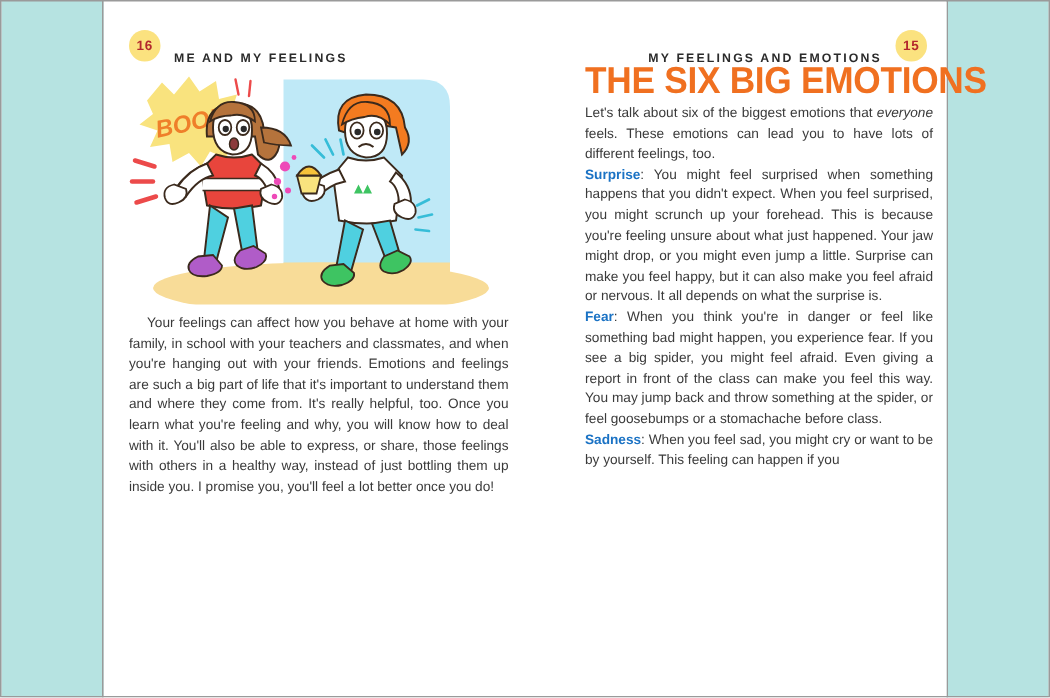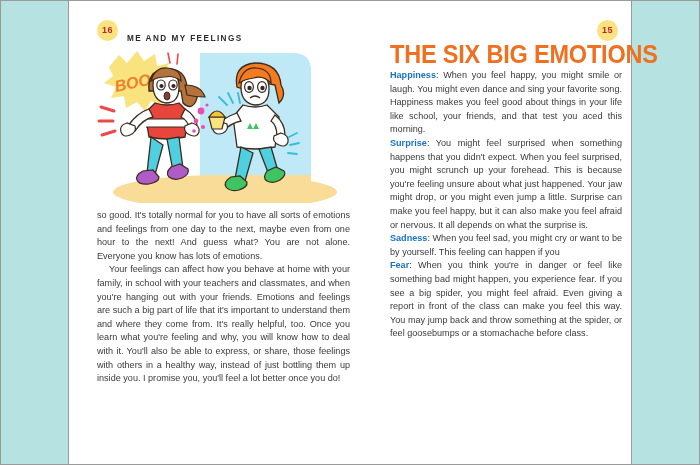--- a/index.html
+++ b/index.html
@@ -24,21 +24,21 @@
     background:#b6e3e1;box-sizing:border-box;
   }
   .band.left{left:1px;border-right:1px solid #9a9a9a;}
   .band.right{right:1px;border-left:1px solid #9a9a9a;}
 
   
   .page{
     position:absolute;top:1px;height:463px;width:281px;
     background:#ffffff;box-sizing:border-box;
   }
-  .page.left{left:84px;}
+  .page.left{left:73px;}
   .page.right{left:350px;}
 
   
   .runhead{
     position:absolute;top:18px;height:22px;
     display:flex;align-items:center;gap:9px;
   }
   .runhead.left{left:13px;}
   .runhead.right{right:13px;flex-direction:row;}
   .pagenum{
@@ -217,47 +217,47 @@
           <path d="M144 102 L138 134 L148 136 L156 108 Z" fill="#4fd0e0" stroke="#3b2a1d" stroke-width="1.3"></path>
           <path d="M162 104 L172 130 L181 126 L174 102 Z" fill="#4fd0e0" stroke="#3b2a1d" stroke-width="1.3"></path>
 
           <path d="M134 132 q-8 5 -5 10 q4 5 13 3 q9 -3 8 -8 l-7 -6 z" fill="#3ec462" stroke="#3b2a1d" stroke-width="1.2"></path>
           <path d="M170 126 q-5 7 0 10 q6 3 13 -1 q7 -5 4 -9 l-8 -4 z" fill="#3ec462" stroke="#3b2a1d" stroke-width="1.2"></path>
         </g>
       </svg>
     </div>
 
     <div class="col left-body">
-      <p>so good. It's totally normal for you to have all sorts of emotions and feelings from one day to the next, maybe even from one hour to the next! And guess what? You are not alone. Everyone you know has lots of emotions.</p>
       <p class="indent">Your feelings can affect how you behave at home with your family, in school with your teachers and classmates, and when you're hanging out with your friends. Emotions and feelings are such a big part of life that it's important to understand them and where they come from. It's really helpful, too. Once you learn what you're feeling and why, you will know how to deal with it. You'll also be able to express, or share, those feelings with others in a healthy way, instead of just bottling them up inside you. I promise you, you'll feel a lot better once you do!</p>
     </div>
   </div>
 
   <div class="page right">
 
     <div class="runhead right">
+      <div class="runhead-title">MY FEELINGS AND EMOTIONS</div>
       <div class="pagenum">15</div>
     </div>
 
     <div class="emotions-title">THE SIX BIG EMOTIONS</div>
 
     <div class="col right-body">
-
-      <p class="emo">
-        <b>Happiness</b><span>: When you feel happy, you might smile or laugh. You might even dance and sing your favorite song. Happiness makes you feel good about things in your life like school, your friends, and that test you aced this morning.</span>
-      </p>
+      <p class="lead">
+        <span>Let's talk about six of the biggest emotions that </span><em>everyone</em><span> feels. These emotions can lead you to have lots of different feelings, too.</span>
+      </p>
+
 
       <p class="emo">
         <b>Surprise</b><span>: You might feel surprised when something happens that you didn't expect. When you feel surprised, you might scrunch up your forehead. This is because you're feeling unsure about what just happened. Your jaw might drop, or you might even jump a little. Surprise can make you feel happy, but it can also make you feel afraid or nervous. It all depends on what the surprise is.</span>
       </p>
 
       <p class="emo">
+        <b>Fear</b><span>: When you think you're in danger or feel like something bad might happen, you experience fear. If you see a big spider, you might feel afraid. Even giving a report in front of the class can make you feel this way. You may jump back and throw something at the spider, or feel goosebumps or a stomachache before class.</span>
+      </p>
+
+      <p class="emo">
         <b>Sadness</b><span>: When you feel sad, you might cry or want to be by yourself. This feeling can happen if you</span>
-      </p>
-
-      <p class="emo">
-        <b>Fear</b><span>: When you think you're in danger or feel like something bad might happen, you experience fear. If you see a big spider, you might feel afraid. Even giving a report in front of the class can make you feel this way. You may jump back and throw something at the spider, or feel goosebumps or a stomachache before class.</span>
       </p>
     </div>
   </div>
 
   <div class="frame"></div>
 </div>
 
 </body></html>

